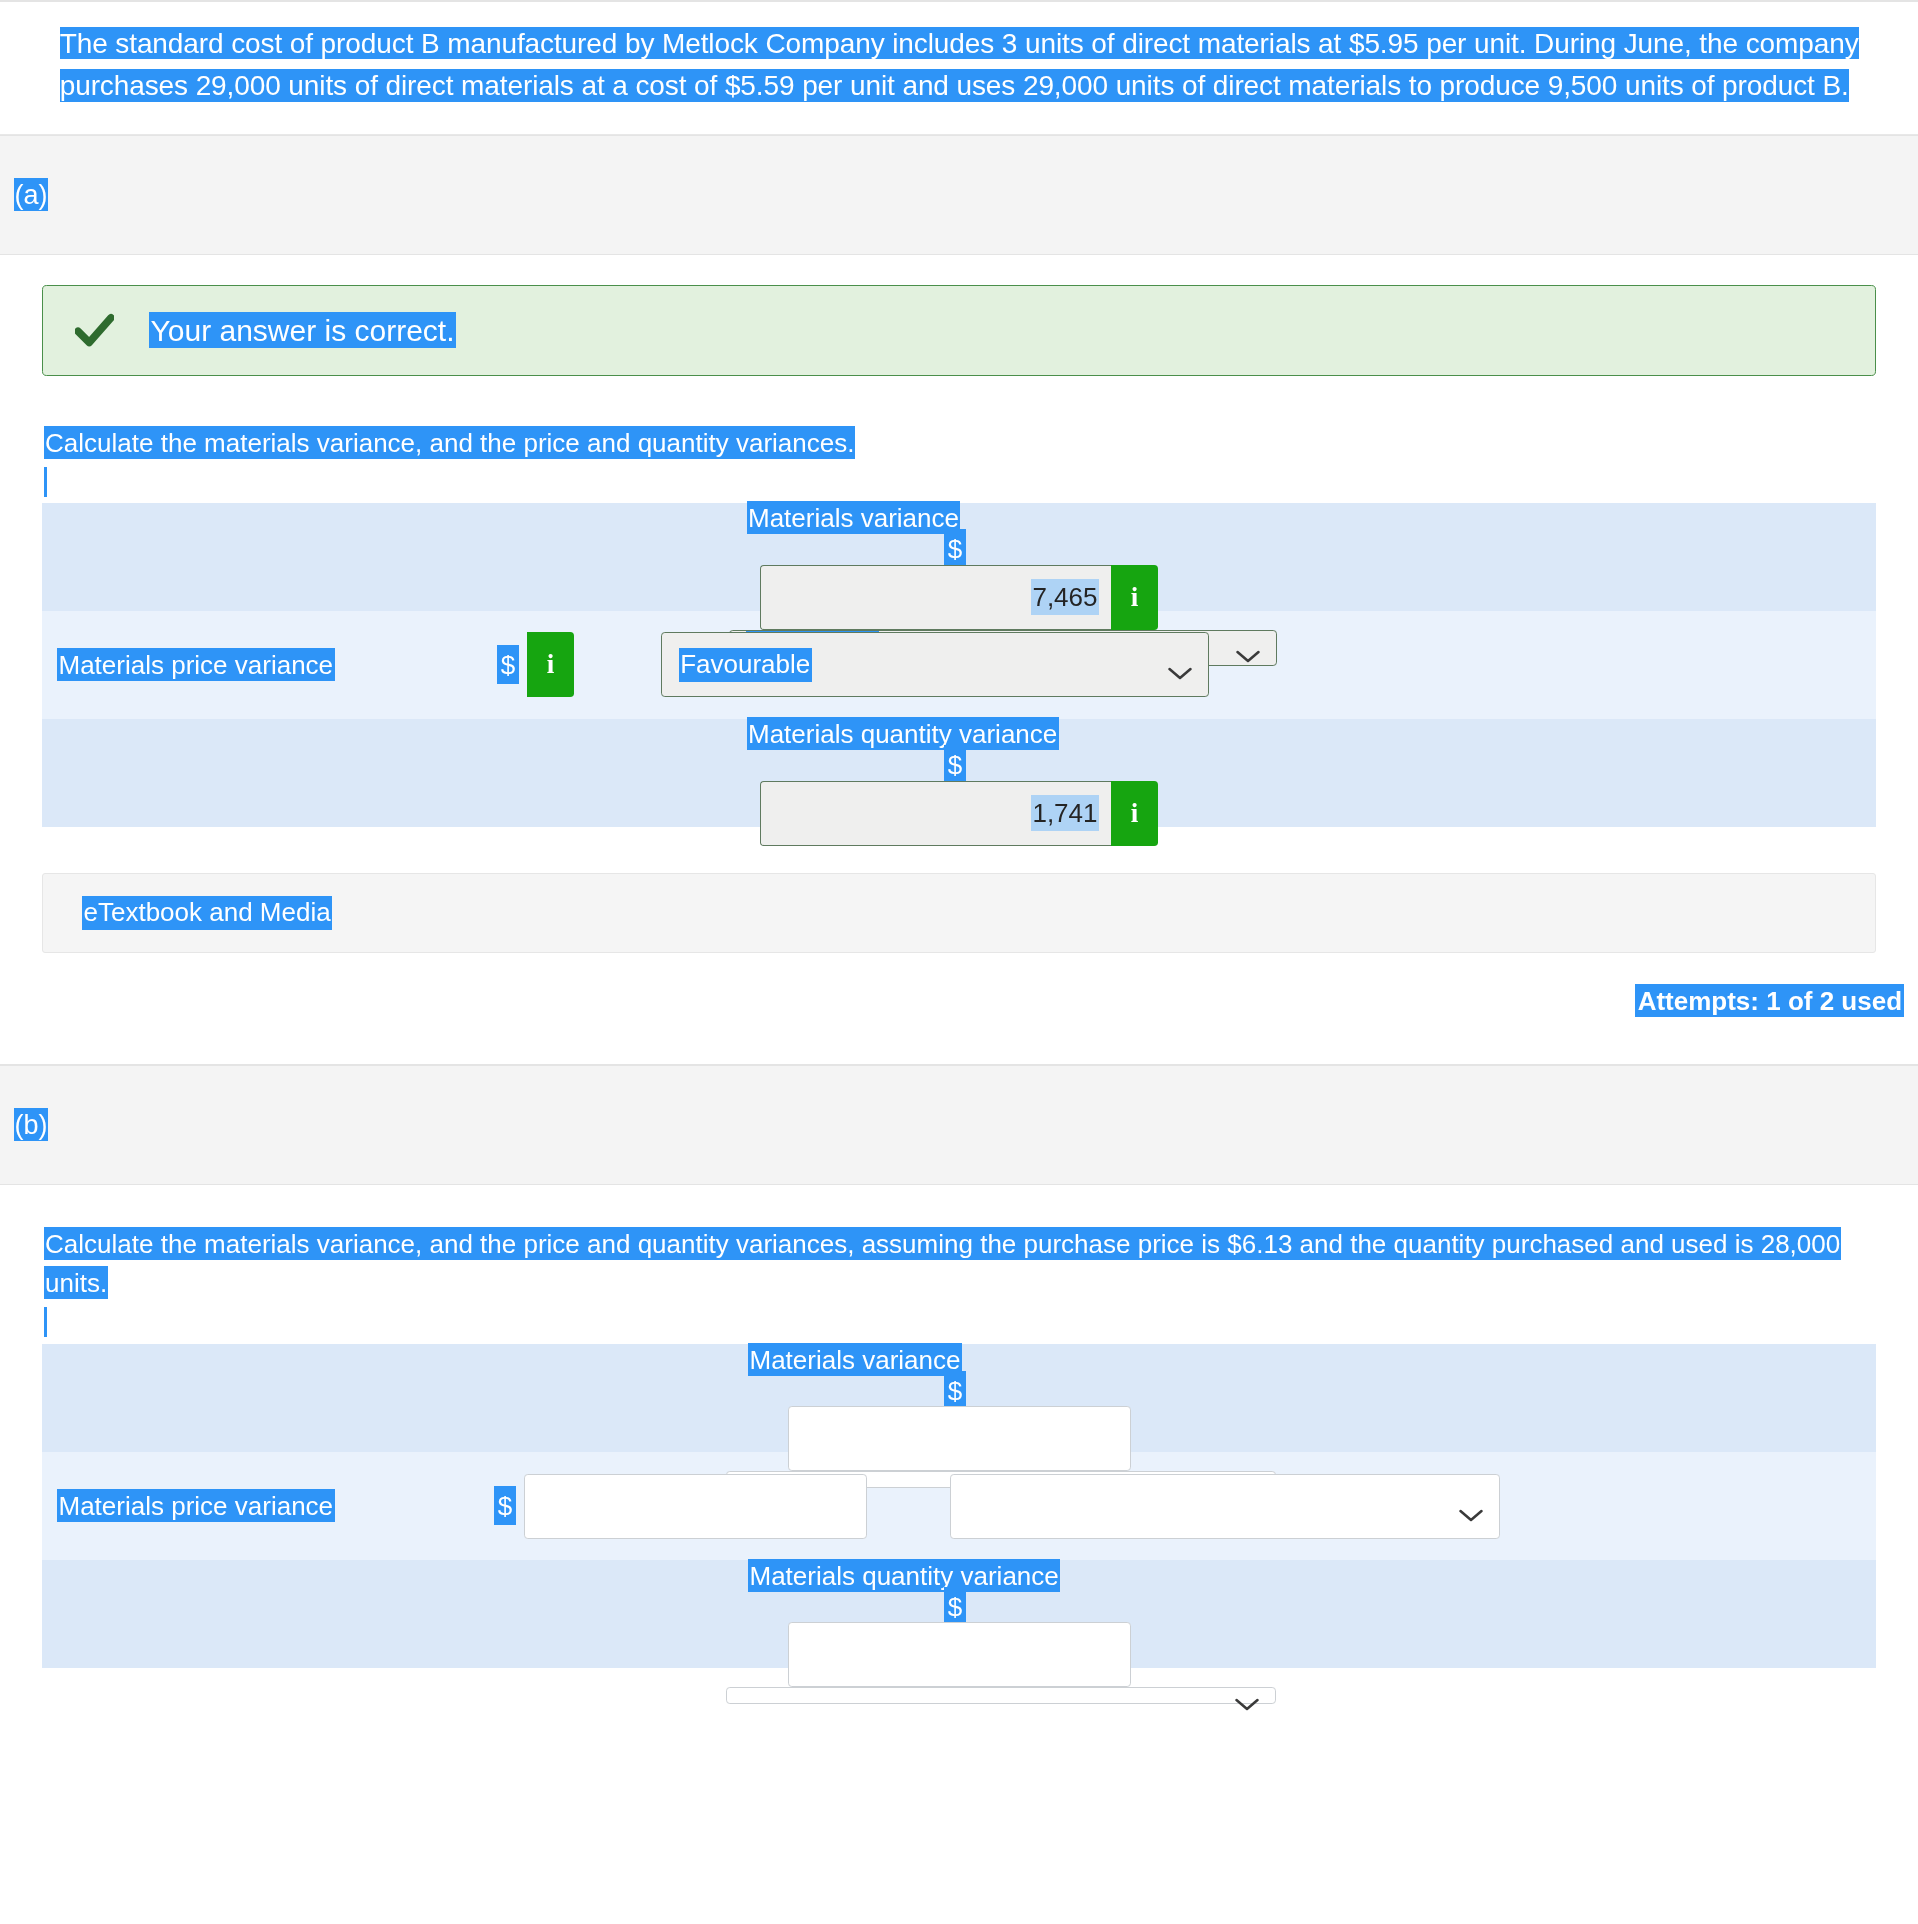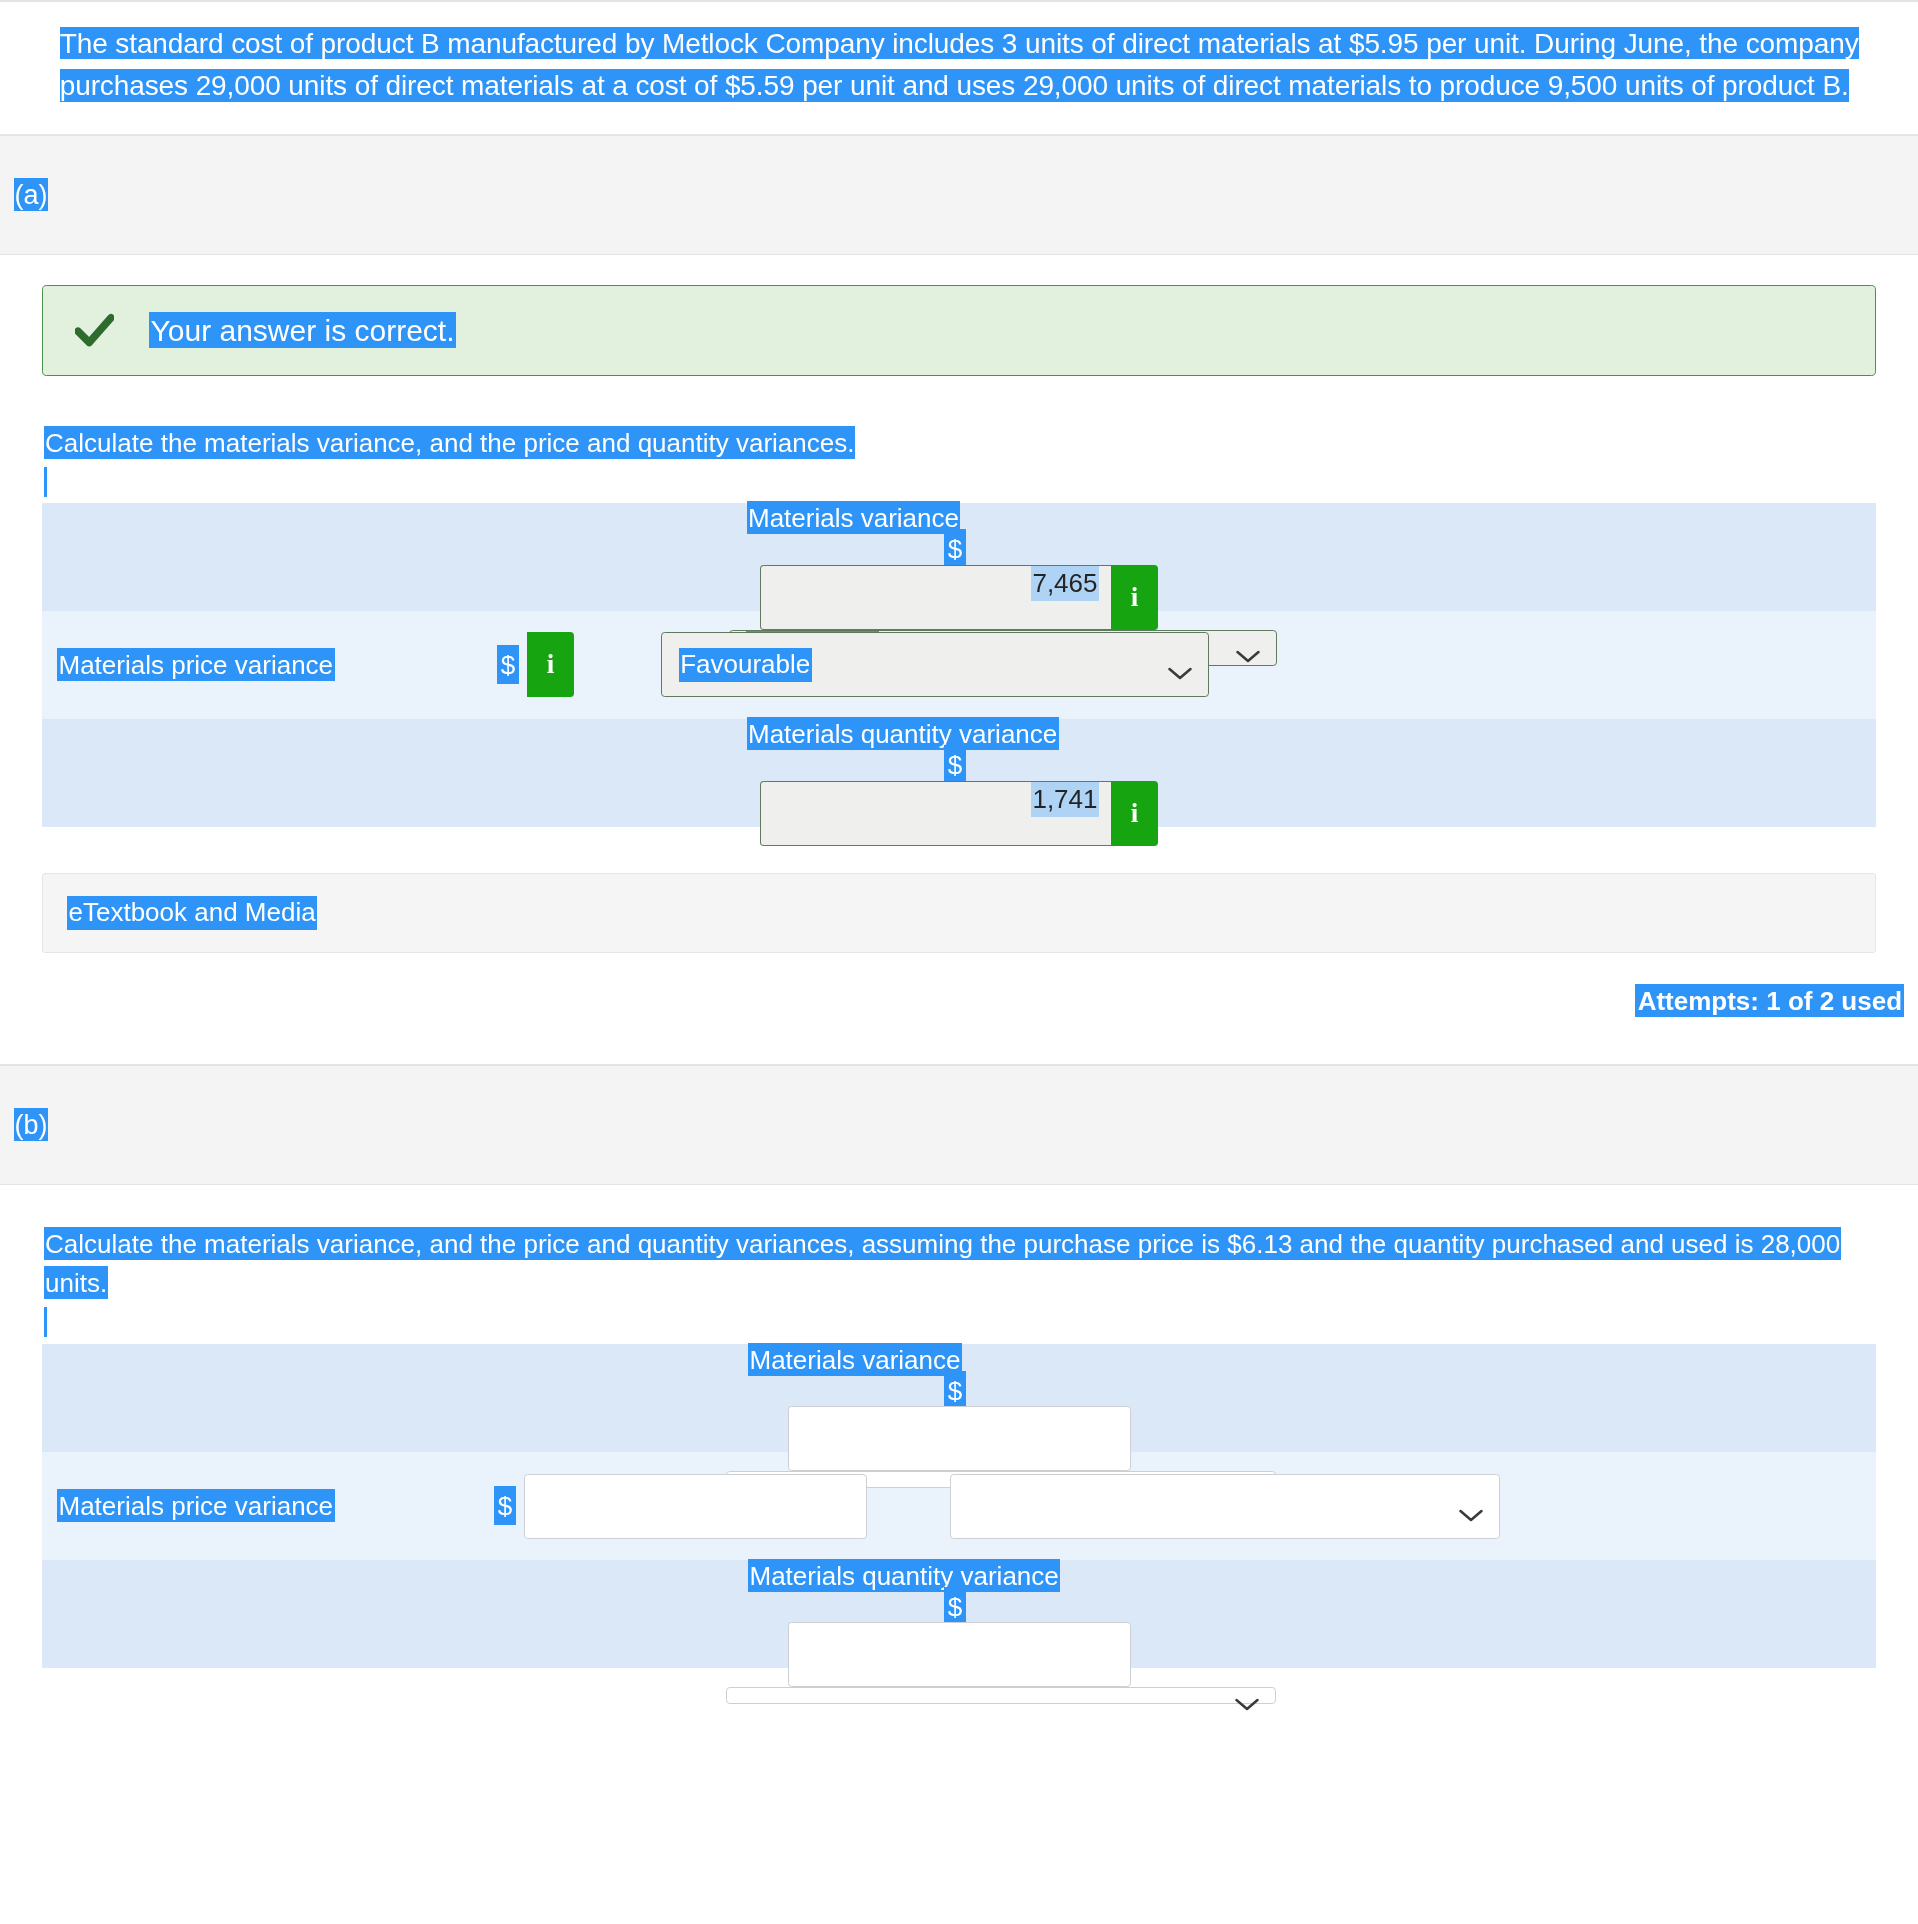--- a/index.html
+++ b/index.html
@@ -91,21 +91,21 @@
   
   .in-group { display: flex; align-items: stretch; flex: 0 0 auto; }
   .num-input {
     width: 351px;
     height: 65px;
     background: #efefee;
     border: 1.5px solid #5f7a5f;
     border-right: none;
     border-radius: 3.8px 0 0 3.8px;
     display: flex;
-    align-items: flex-start;
+    align-items: center;
     justify-content: flex-end;
     padding-right: 12px;
     font-size: 26px;
   }
   .num-input .sel-light { padding: 2.3px 1.5px; }
   .info-btn {
     width: 47px;
     height: 65px;
     background: #16a510;
     border-radius: 0 3.8px 3.8px 0;
@@ -152,21 +152,21 @@
 
   
   .etb-box {
     margin: 46px 42px 0 42px;
     background: #f5f5f5;
     border: 1.5px solid #e6e6e6;
     border-radius: 3px;
     height: 80px;
     display: flex;
     align-items: center;
-    padding-left: 24px;
+    padding-left: 39px;
     font-size: 26px;
   }
   .etb-box .sel { padding: 1.5px 1.5px; }
 
   .attempts-line {
     padding: 33px 13.7px 47px 0;
     text-align: right;
     font-size: 26px;
     font-weight: bold;
   }

